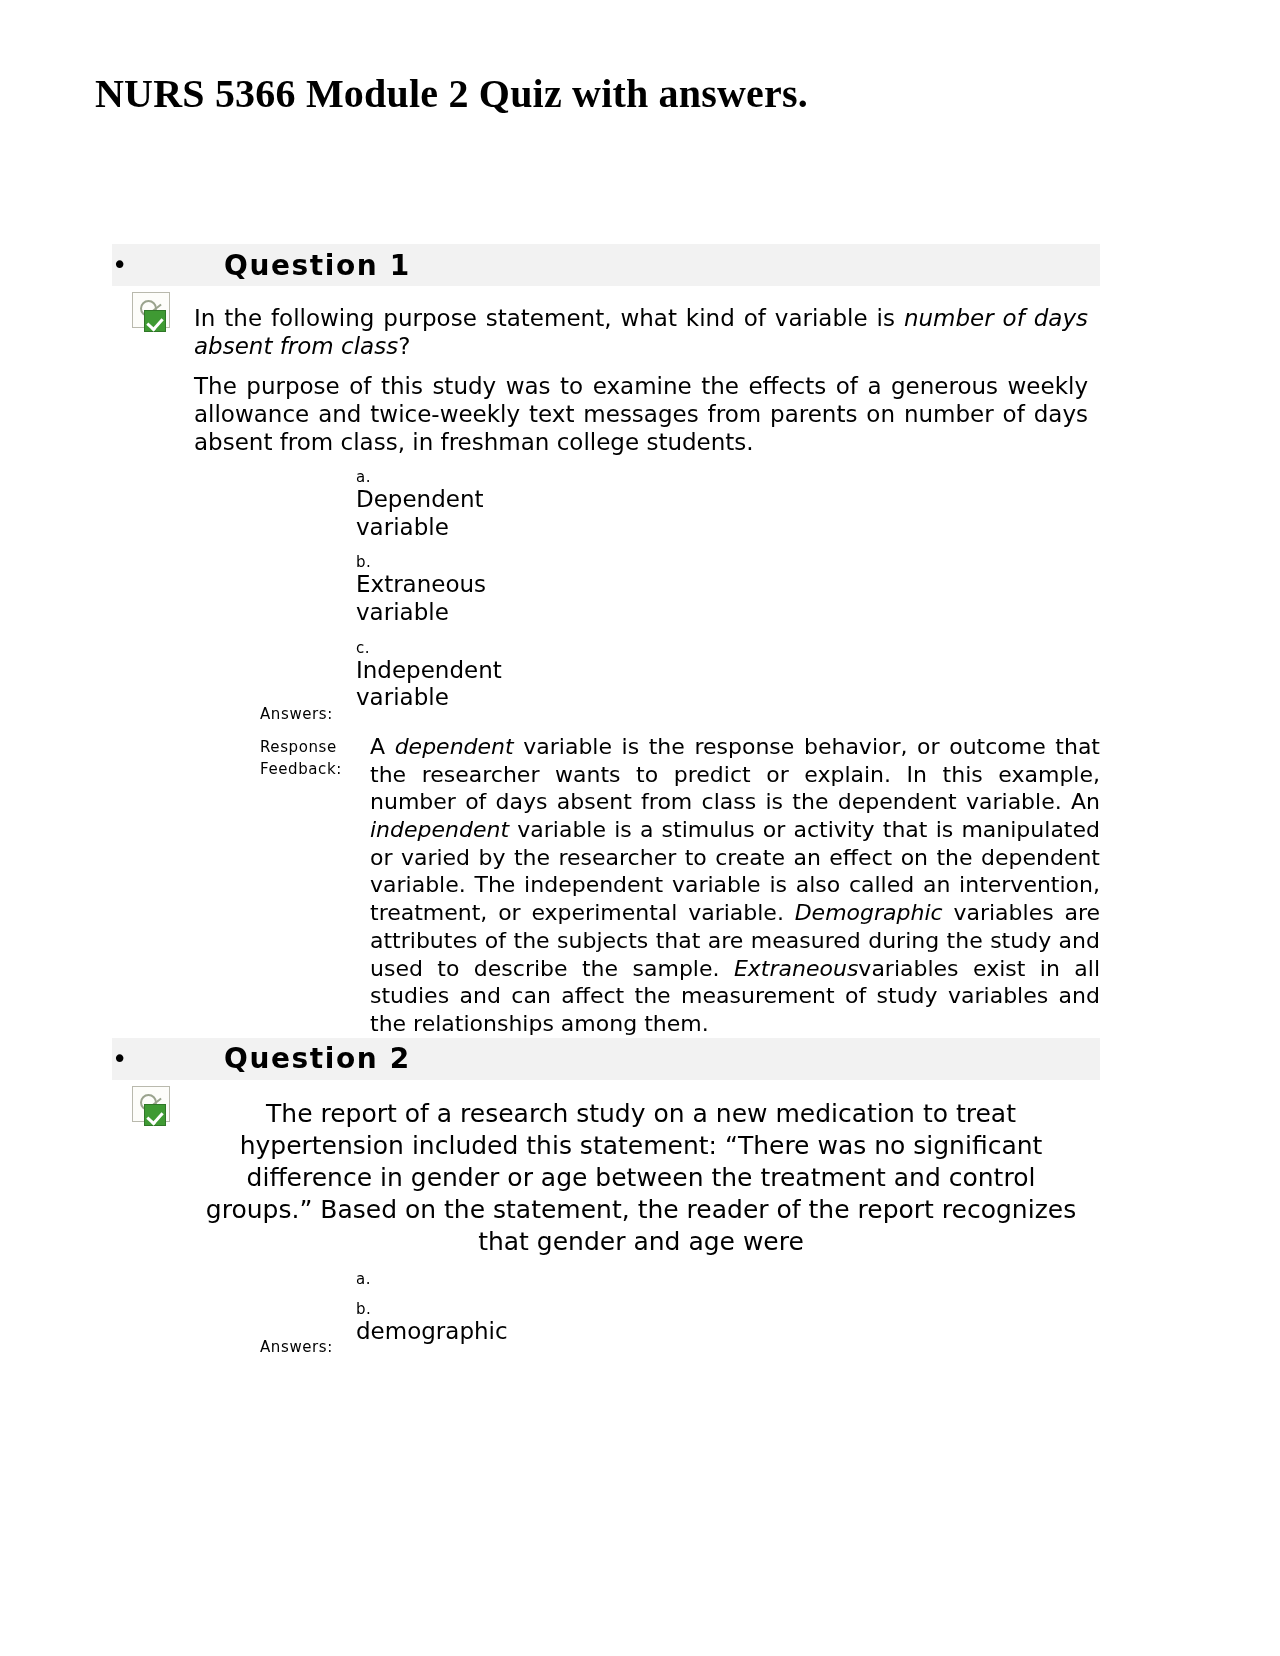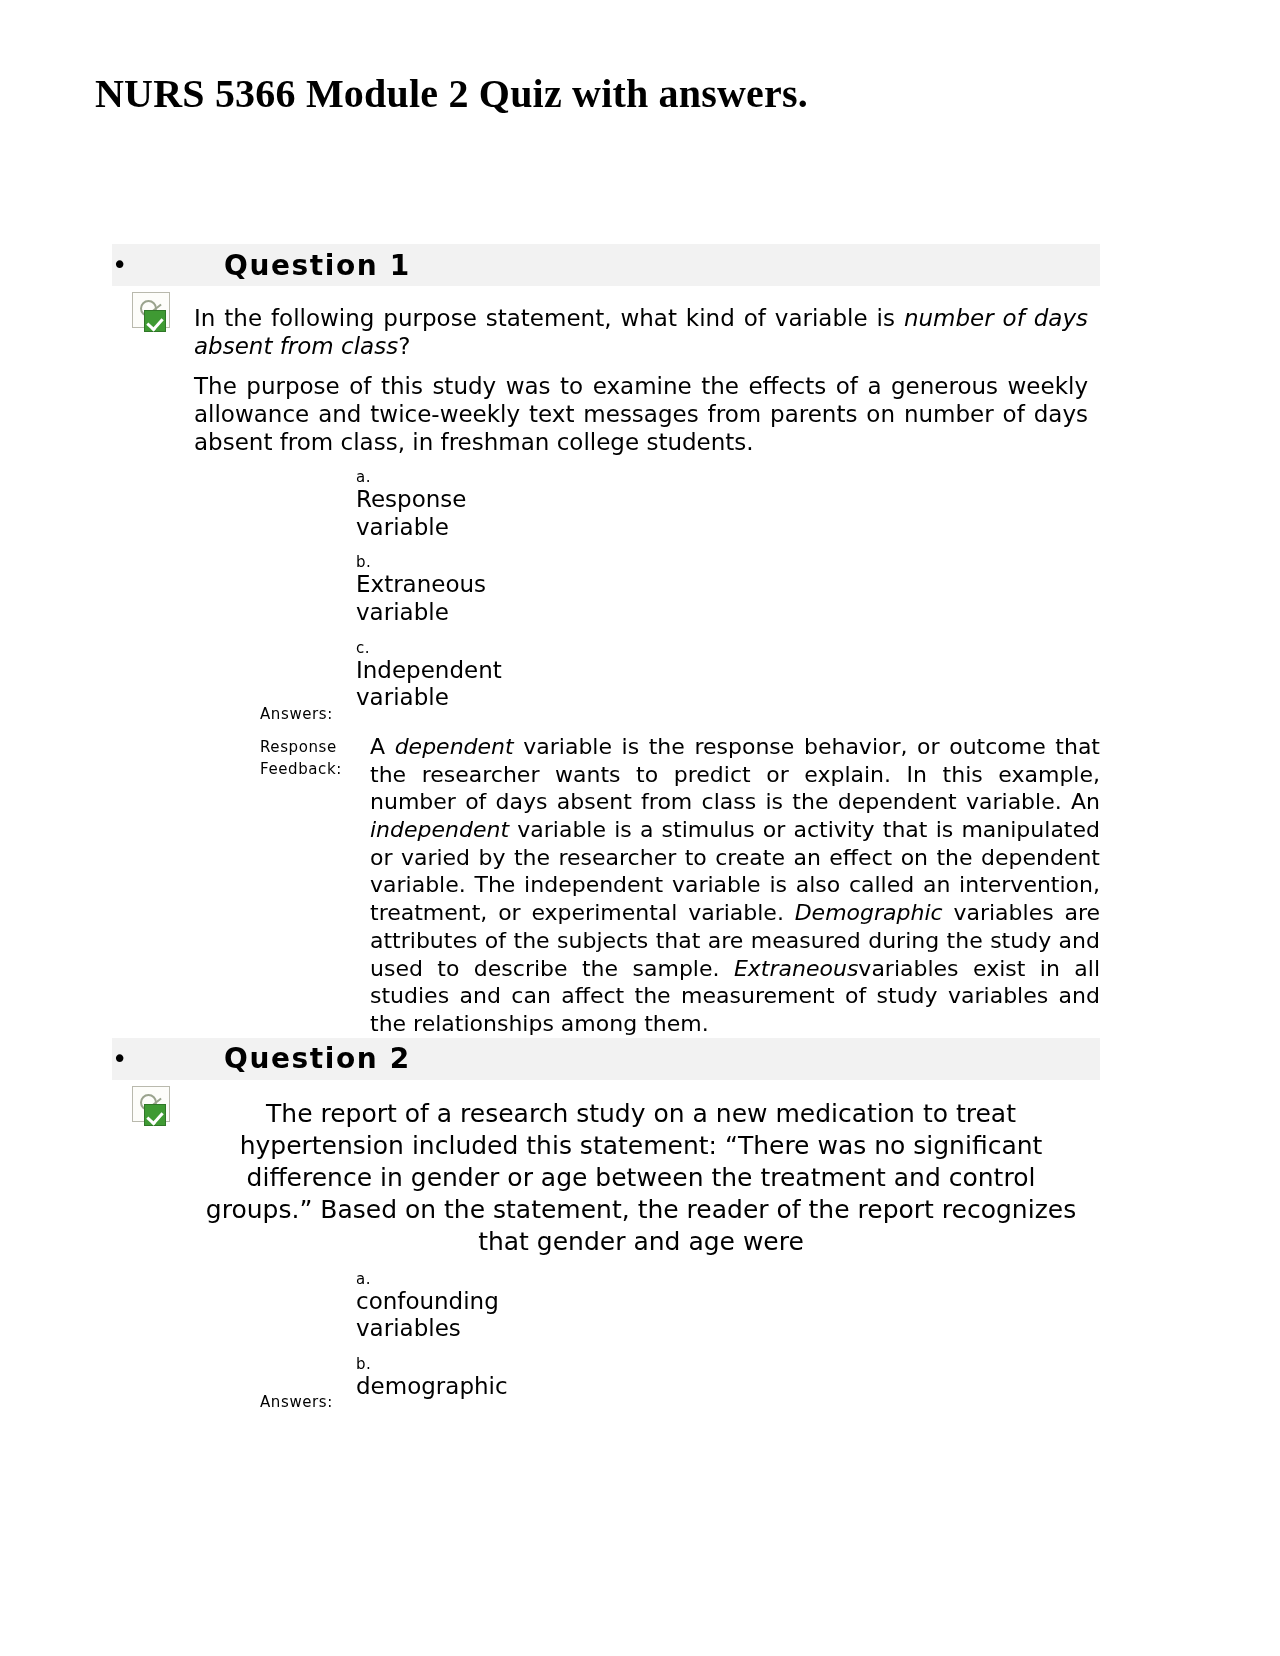--- a/index.html
+++ b/index.html
@@ -212,21 +212,21 @@
 
       <p class="qtext"><span>In the following purpose statement, what kind of variable is </span><em>number of days absent from class</em><span>?</span></p>
 
       <p class="qtext">The purpose of this study was to examine the effects of a generous weekly allowance and twice-weekly text messages from parents on number of days absent from class, in freshman college students.</p>
 
       <div class="answers-block">
         <div class="answers-label">Answers:</div>
         <div class="answers-list">
           <div class="ans-item">
             <div class="ans-letter">a.</div>
-            <div class="ans-text">Response variable</div>
+            <div class="ans-text">Dependent variable</div>
           </div>
           <div class="ans-item">
             <div class="ans-letter">b.</div>
             <div class="ans-text">Extraneous variable</div>
           </div>
           <div class="ans-item">
             <div class="ans-letter">c.</div>
             <div class="ans-text">Independent variable</div>
           </div>
         </div>
@@ -251,21 +251,20 @@
         <div class="check"></div>
       </div>
 
       <p class="qtext large">The report of a research study on a new medication to treat hypertension included this statement: “There was no significant difference in gender or age between the treatment and control groups.” Based on the statement, the reader of the report recognizes that gender and age were</p>
 
       <div class="answers-block">
         <div class="answers-label">Answers:</div>
         <div class="answers-list">
           <div class="ans-item">
             <div class="ans-letter">a.</div>
-            <div class="ans-text">confounding variables</div>
           </div>
           <div class="ans-item">
             <div class="ans-letter">b.</div>
             <div class="ans-text">demographic</div>
           </div>
         </div>
       </div>
     </div>
 
   </div>

